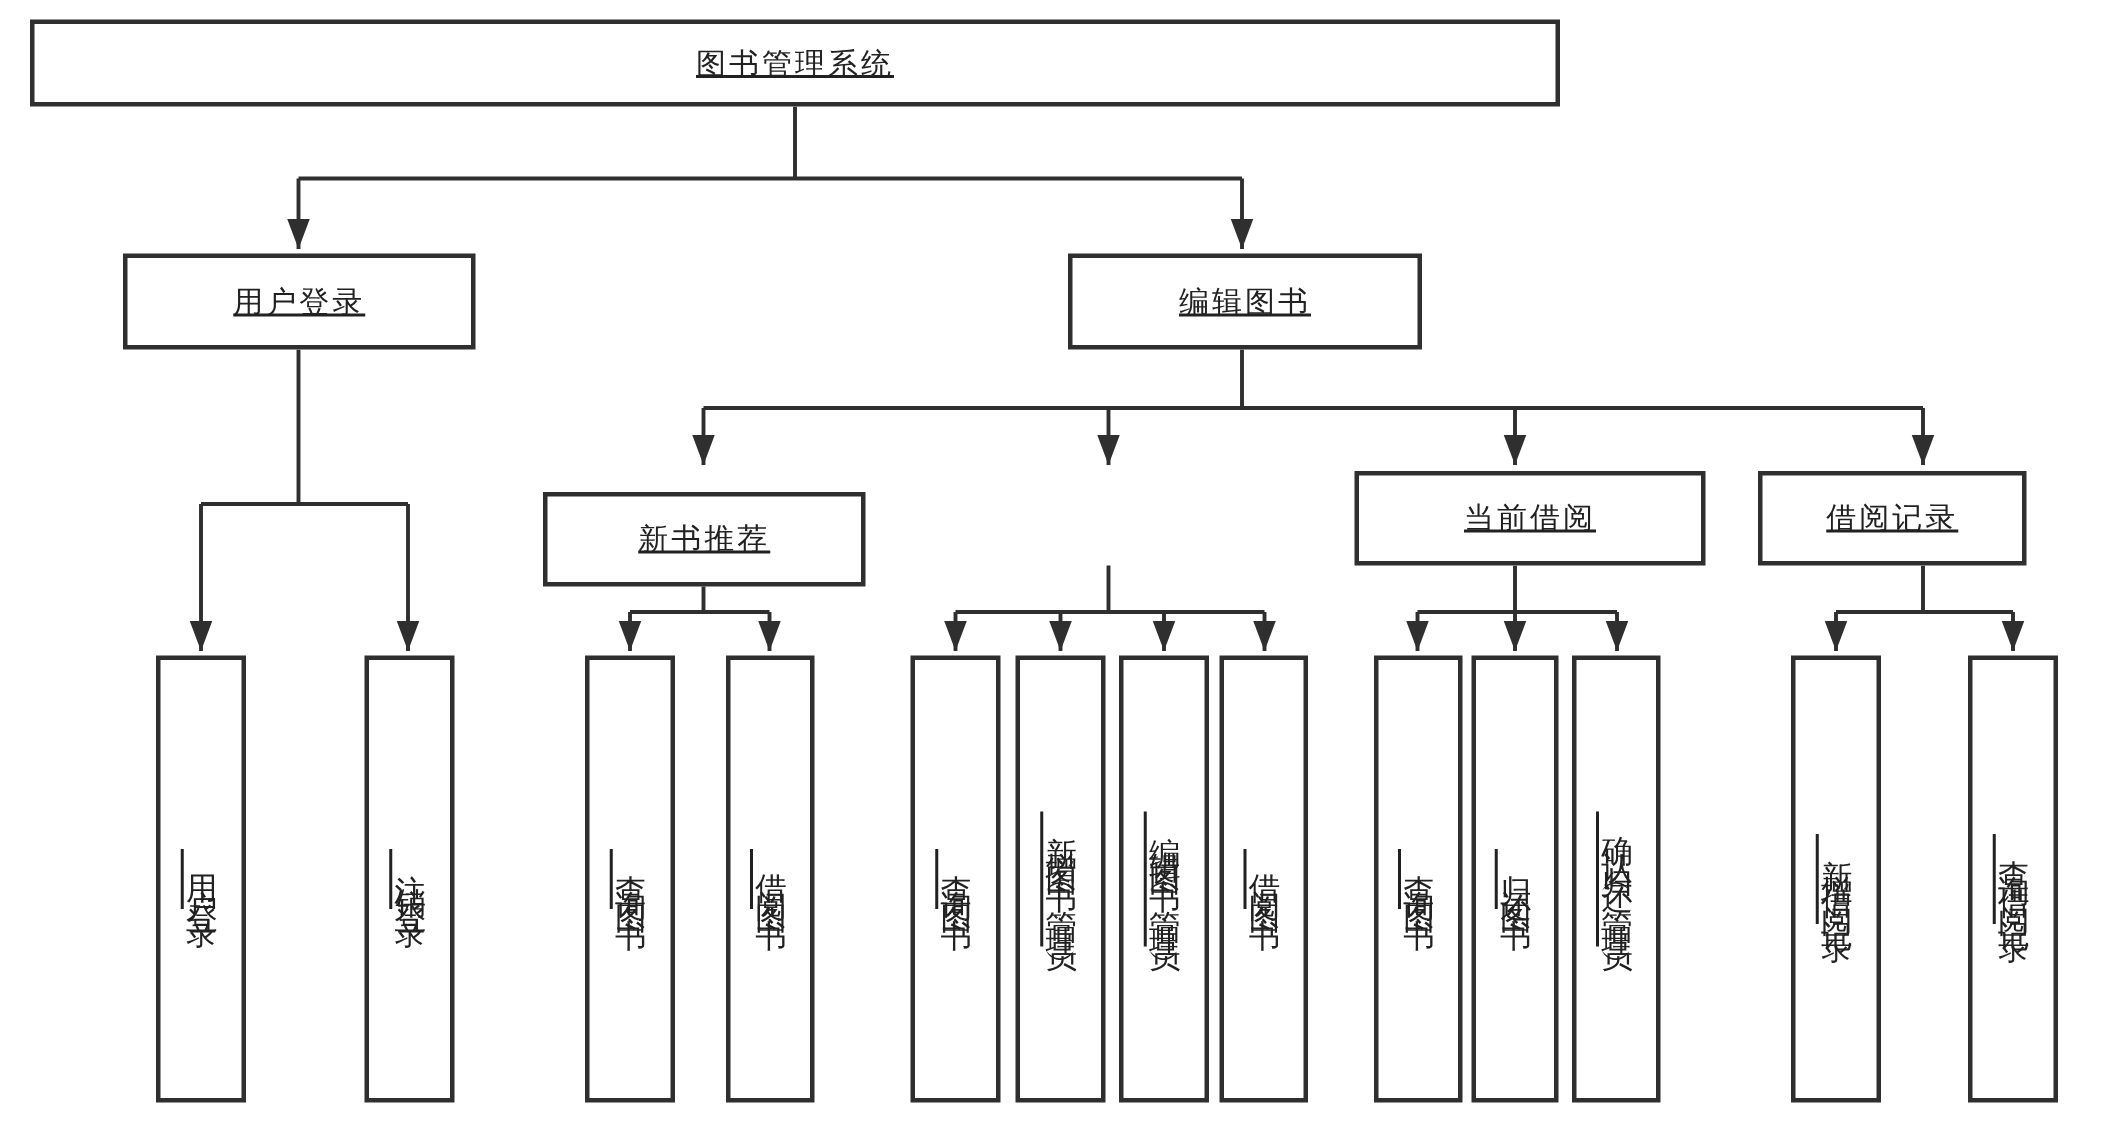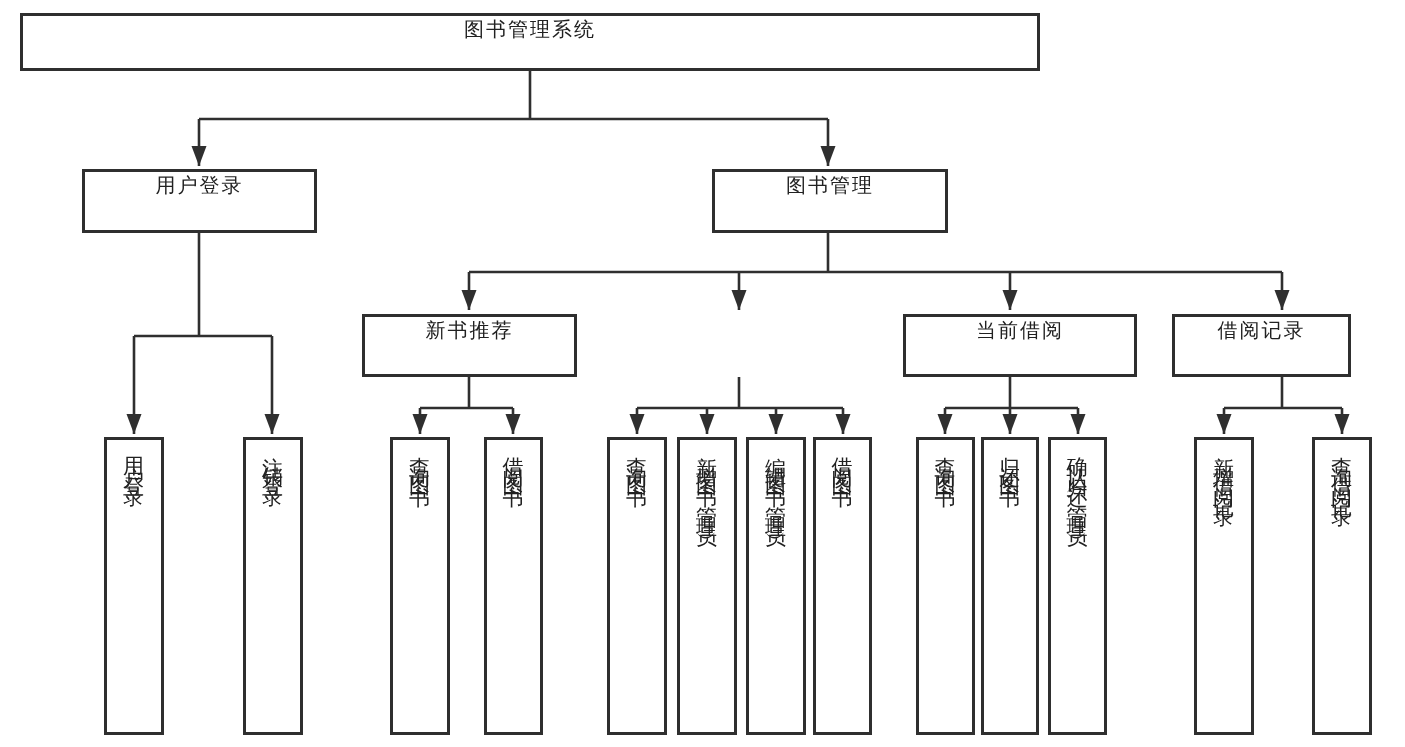--- a/index.html
+++ b/index.html
@@ -19,23 +19,24 @@
     overflow: hidden;
   }
   svg.connectors { position: absolute; left: 0; top: 0; width: 1405px; height: 747px; }
   svg.connectors .ln { stroke: var(--line); stroke-width: 2.6; fill: none; }
   svg.connectors .ah { fill: var(--line); }
   .box {
     position: absolute;
     border: 3px solid var(--line);
     background: var(--bg);
     display: flex;
-    align-items: flex-start;
+    align-items: center;
     justify-content: center;
     color: var(--text);
+    text-decoration: underline;
   }
   .h-box span {
     font-size: 20px;
     letter-spacing: 2px;
     white-space: nowrap;
   }
   .v-box span {
     writing-mode: vertical-rl;
     text-orientation: mixed;
     font-size: 21px;
@@ -101,24 +102,24 @@
   </svg>
 
   <div class="box h-box" style="left:20px;top:13px;width:1020px;height:58px">
     <span>图书管理系统</span>
   </div>
 
   <div class="box h-box" style="left:82px;top:169px;width:235px;height:64px">
     <span>用户登录</span>
   </div>
   <div class="box h-box" style="left:712px;top:169px;width:236px;height:64px">
-    <span>图书管理</span>
+    <span>编辑图书</span>
   </div>
 
-  <div class="box h-box" style="left:362px;top:314px;width:215px;height:63px">
+  <div class="box h-box" style="left:362px;top:328px;width:215px;height:63px">
     <span>新书推荐</span>
   </div>
   <div class="box h-box" style="left:903px;top:314px;width:234px;height:63px">
     <span>当前借阅</span>
   </div>
   <div class="box h-box" style="left:1172px;top:314px;width:179px;height:63px">
     <span>借阅记录</span>
   </div>
 
   <div class="box v-box" style="left:104px;top:437px;width:60px;height:298px">

